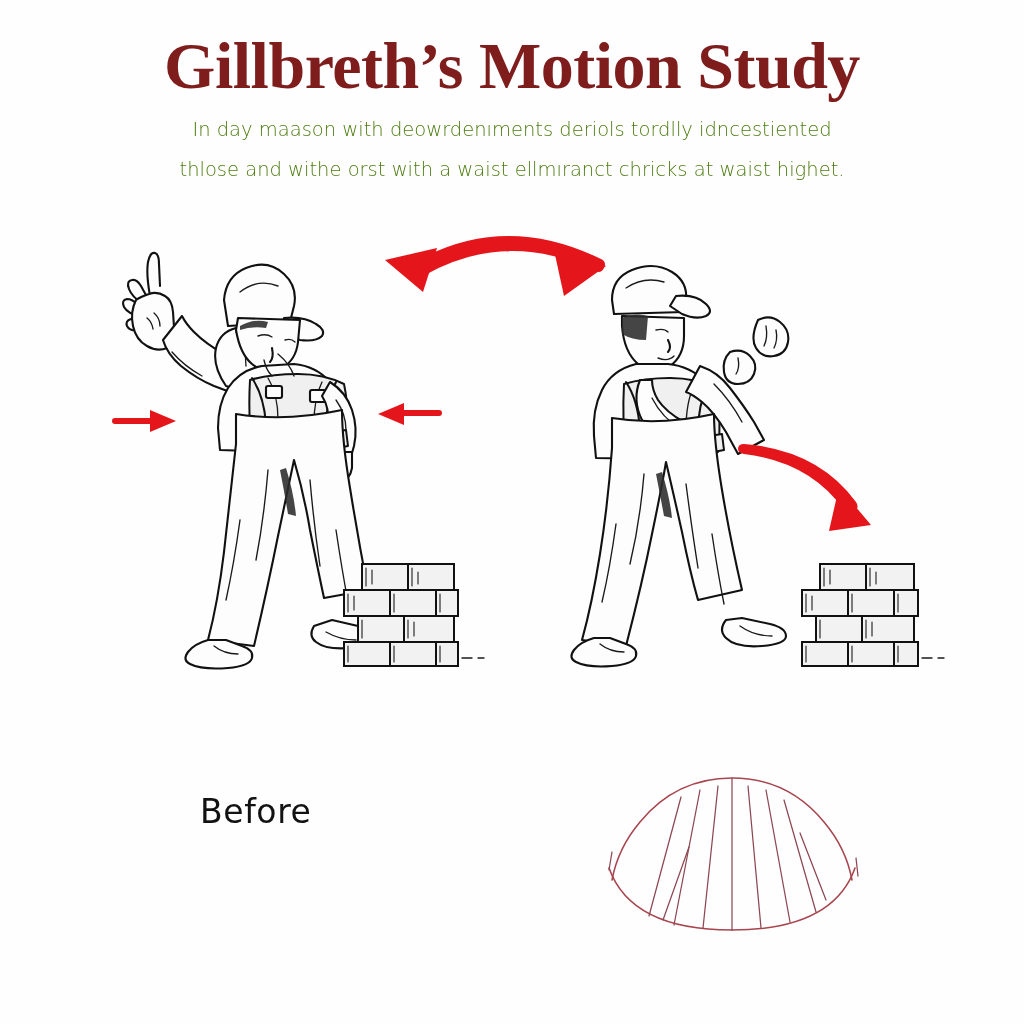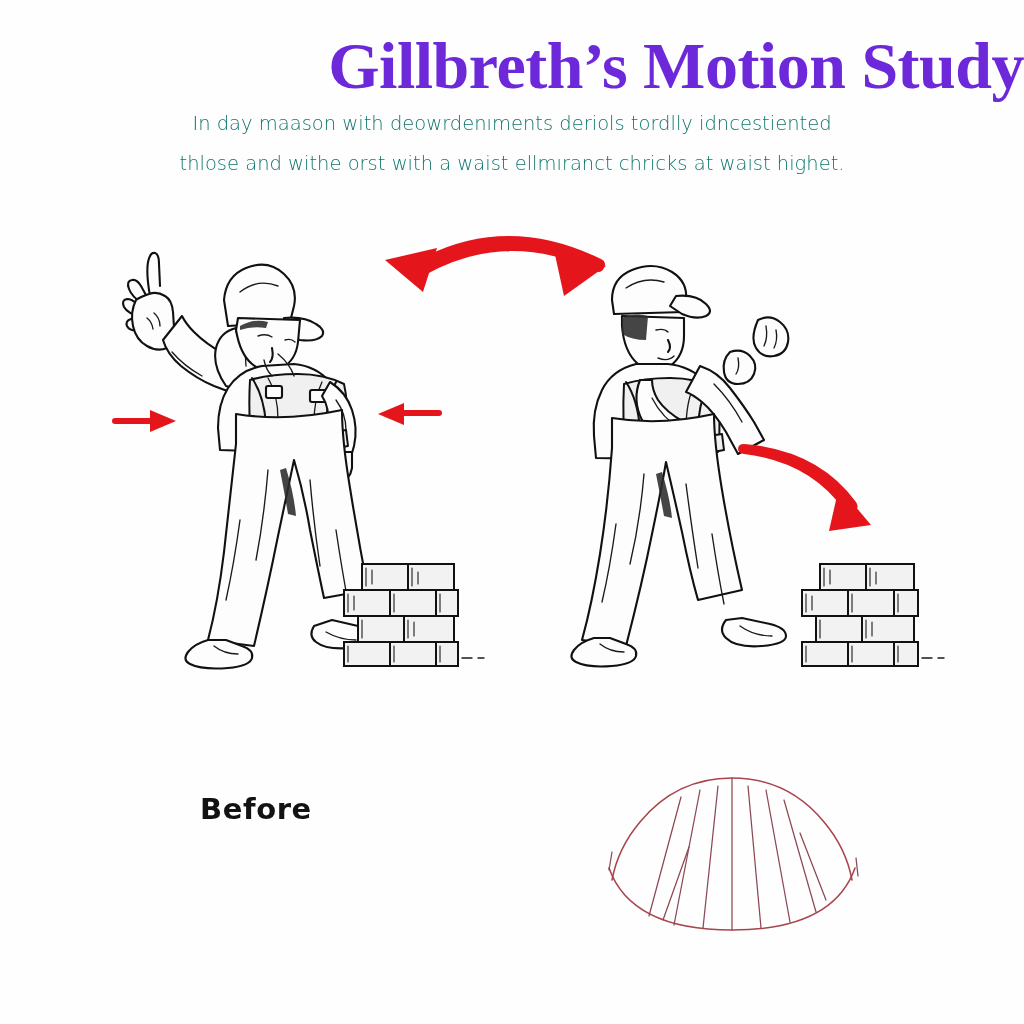--- a/index.html
+++ b/index.html
@@ -27,54 +27,54 @@
     position: absolute;
     left: 0;
     top: 0;
     width: 1024px;
   }
   #poster-title {
     position: absolute;
     left: 0;
     top: 32px;
     width: 1024px;
-    text-align: right;
+    text-align: center;
     font-family: "Liberation Serif", "DejaVu Serif", serif;
     font-weight: bold;
     font-size: 66px;
     line-height: 1.02;
     letter-spacing: -0.5px;
-    color: #6d28d9;
+    color: #7f1d1d;
     white-space: nowrap;
   }
   #poster-subtitle {
     position: absolute;
     left: 92px;
-    top: 104px;
+    top: 110px;
     width: 840px;
     text-align: center;
     font-family: "DejaVu Sans", sans-serif;
     font-weight: 300;
     font-size: 19.5px;
     line-height: 2.05;
-    color: #0f766e;
+    color: #4d7c0f;
   }
   #poster-subtitle .sub-line {
     display: block;
     white-space: nowrap;
   }
 
   
   #label-before {
     position: absolute;
     left: 200px;
     top: 792px;
     font-family: "DejaVu Sans", sans-serif;
-    font-weight: 700;
-    font-size: 29px;
+    font-weight: 400;
+    font-size: 33px;
     letter-spacing: 0.6px;
     color: #121212;
   }
 
   
   .stage {
     position: absolute;
     left: 0;
     top: 0;
     width: 1024px;

